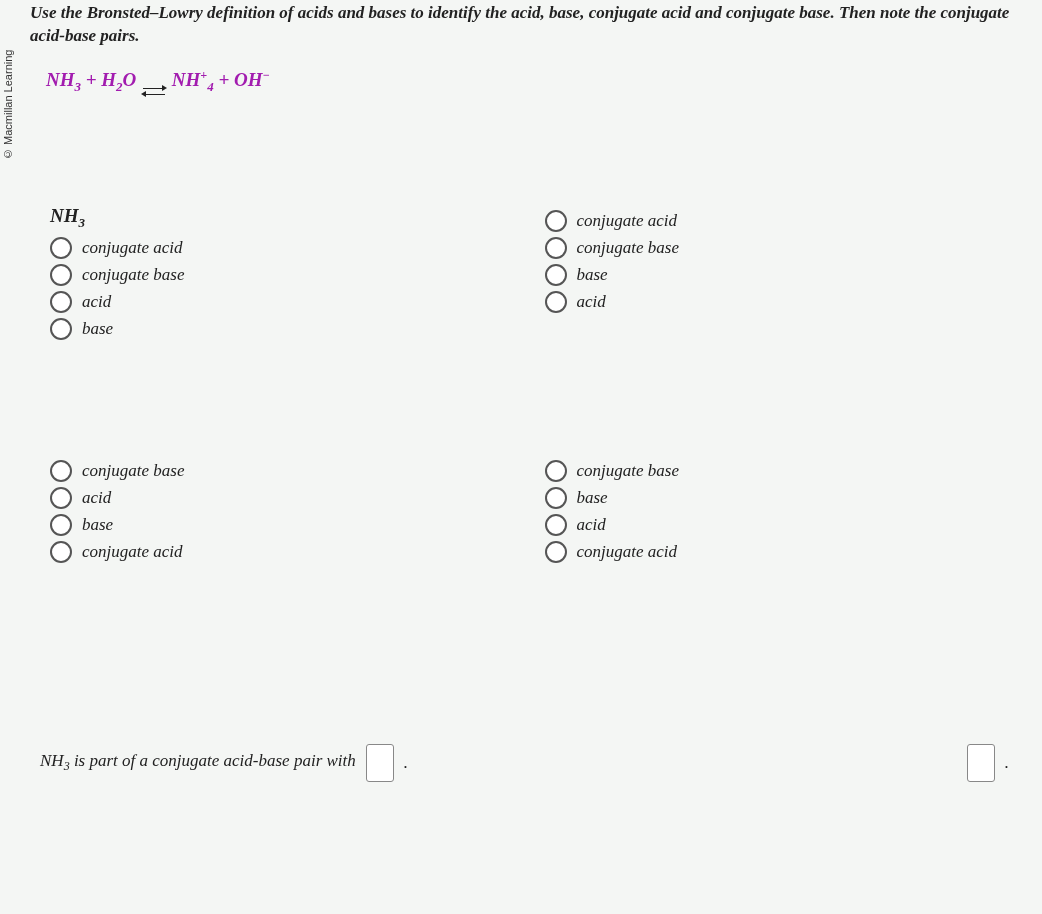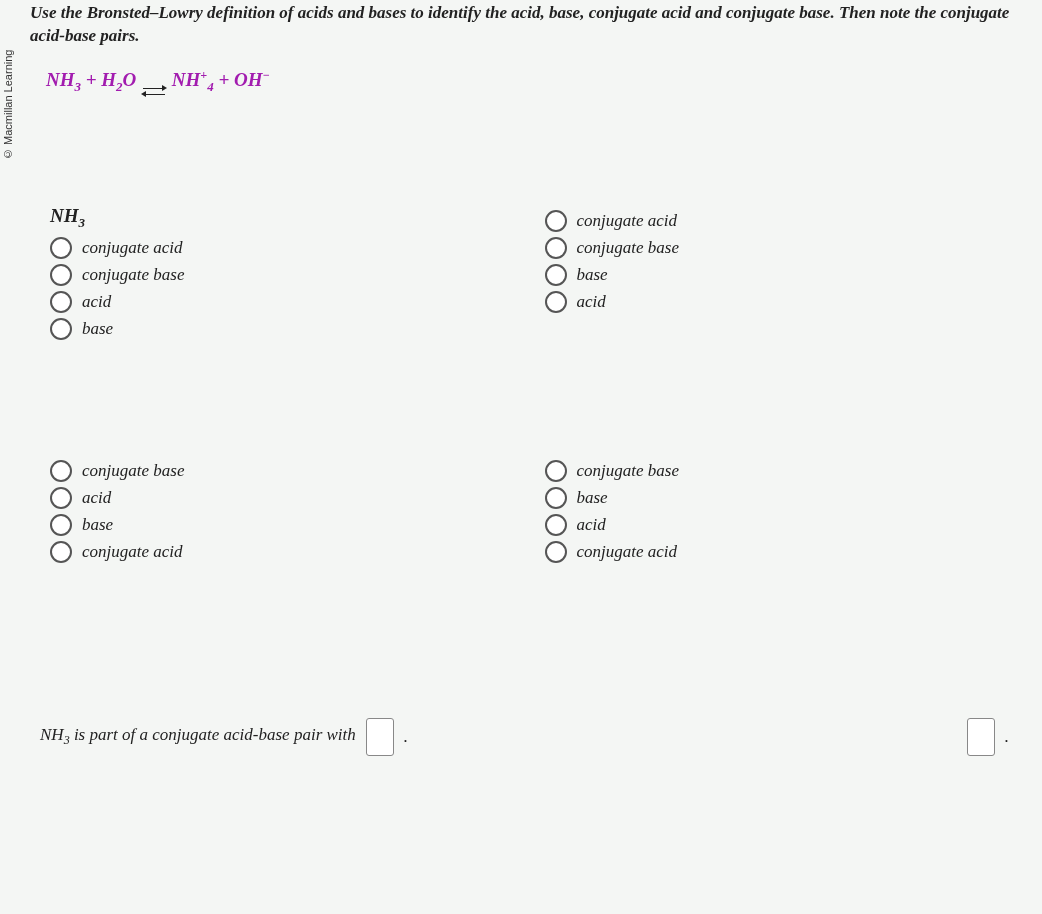--- a/index.html
+++ b/index.html
@@ -109,20 +109,21 @@
     justify-content: space-between;
     align-items: center;
     margin-top: 150px;
     padding: 0 10px 0 10px;
   }
   .pair-item {
     display: flex;
     align-items: center;
     font-size: 17px;
     color: #222;
+    margin-top: 26px;
   }
   .pair-item sub { font-size: 12px; }
   .input-box {
     width: 26px;
     height: 36px;
     border: 1px solid #888;
     border-radius: 3px;
     background: #fff;
     margin-left: 10px;
   }

